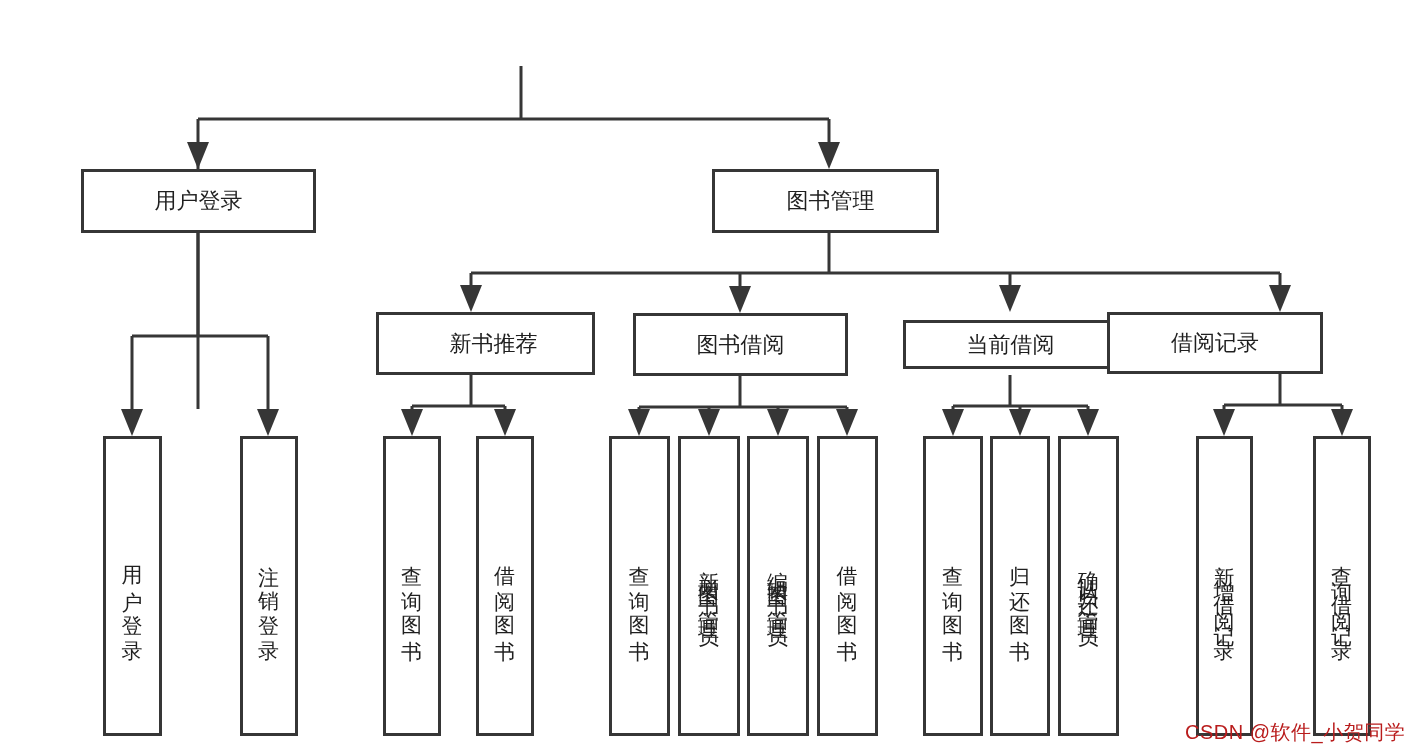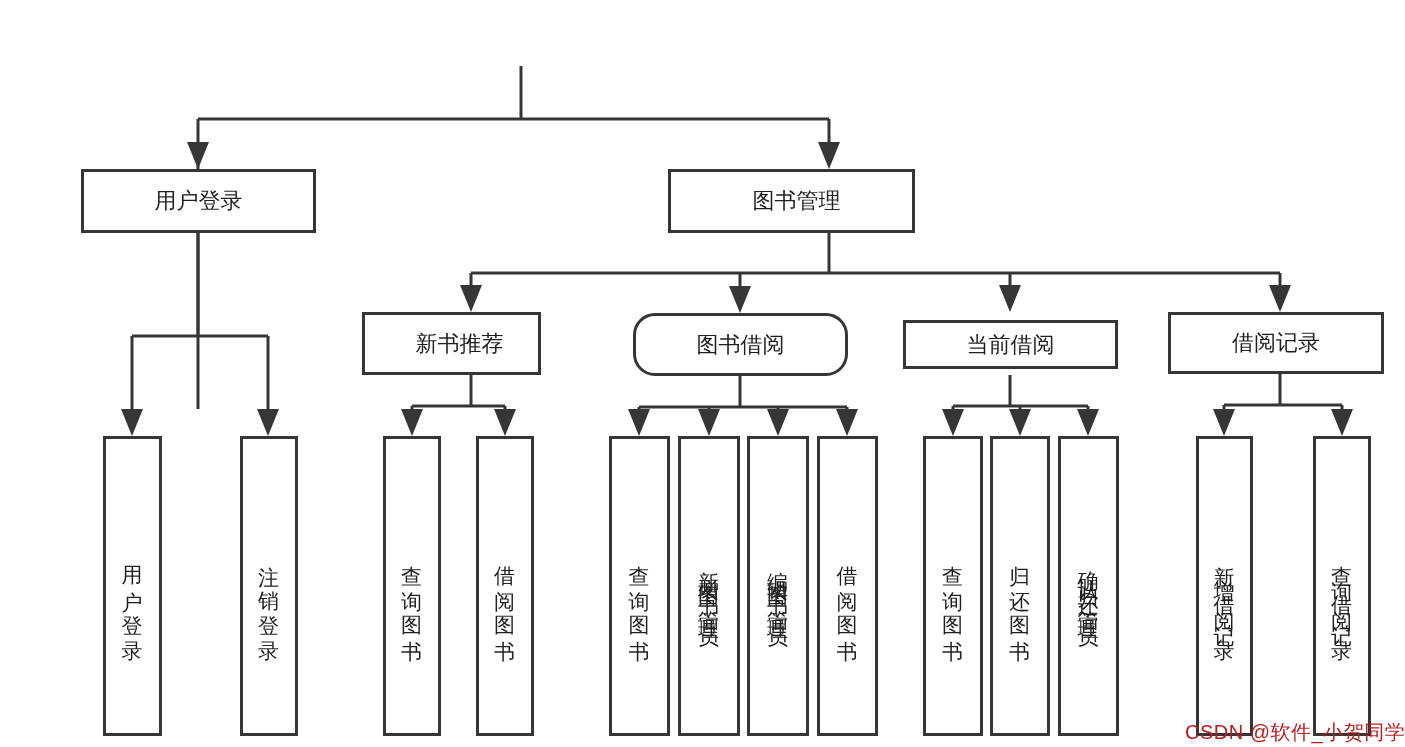--- a/index.html
+++ b/index.html
@@ -13,26 +13,26 @@
     position:absolute;box-sizing:border-box;background:#ffffff;
     border:3px solid #363636;color:#1f1f1f;
     display:flex;align-items:center;justify-content:center;
     font-size:22px;z-index:2;
   }
   .hlabel{white-space:nowrap;}
   
   .root{left:22px;top:13px;width:1001px;height:55px;}
   
   .n-user{left:81px;top:169px;width:235px;height:64px;}
-  .n-mgmt{left:668px;top:169px;width:247px;height:64px;padding-left:10px;}
+  .n-mgmt{left:712px;top:169px;width:227px;height:64px;padding-left:10px;}
   
-  .n-rec{left:362px;top:312px;width:179px;height:63px;padding-left:16px;}
-  .n-bor{left:633px;top:313px;width:215px;height:63px;border-radius:22px;}
+  .n-rec{left:376px;top:312px;width:219px;height:63px;padding-left:16px;}
+  .n-bor{left:633px;top:313px;width:215px;height:63px;}
   .n-cur{left:903px;top:320px;width:215px;height:49px;}
-  .n-log{left:1168px;top:312px;width:216px;height:62px;}
+  .n-log{left:1107px;top:312px;width:216px;height:62px;}
   
   .leaf{top:436px;height:300px;}
   .vtext{
     writing-mode:vertical-rl;white-space:nowrap;
     font-size:21px;line-height:1;color:#1f1f1f;
   }
   .ls4{letter-spacing:25px;padding-top:25px;}
   .ls6{letter-spacing:15px;padding-top:15px;}
   .ls9{letter-spacing:8px;padding-top:8px;}
   .lf-login{left:103px;width:59px;}

